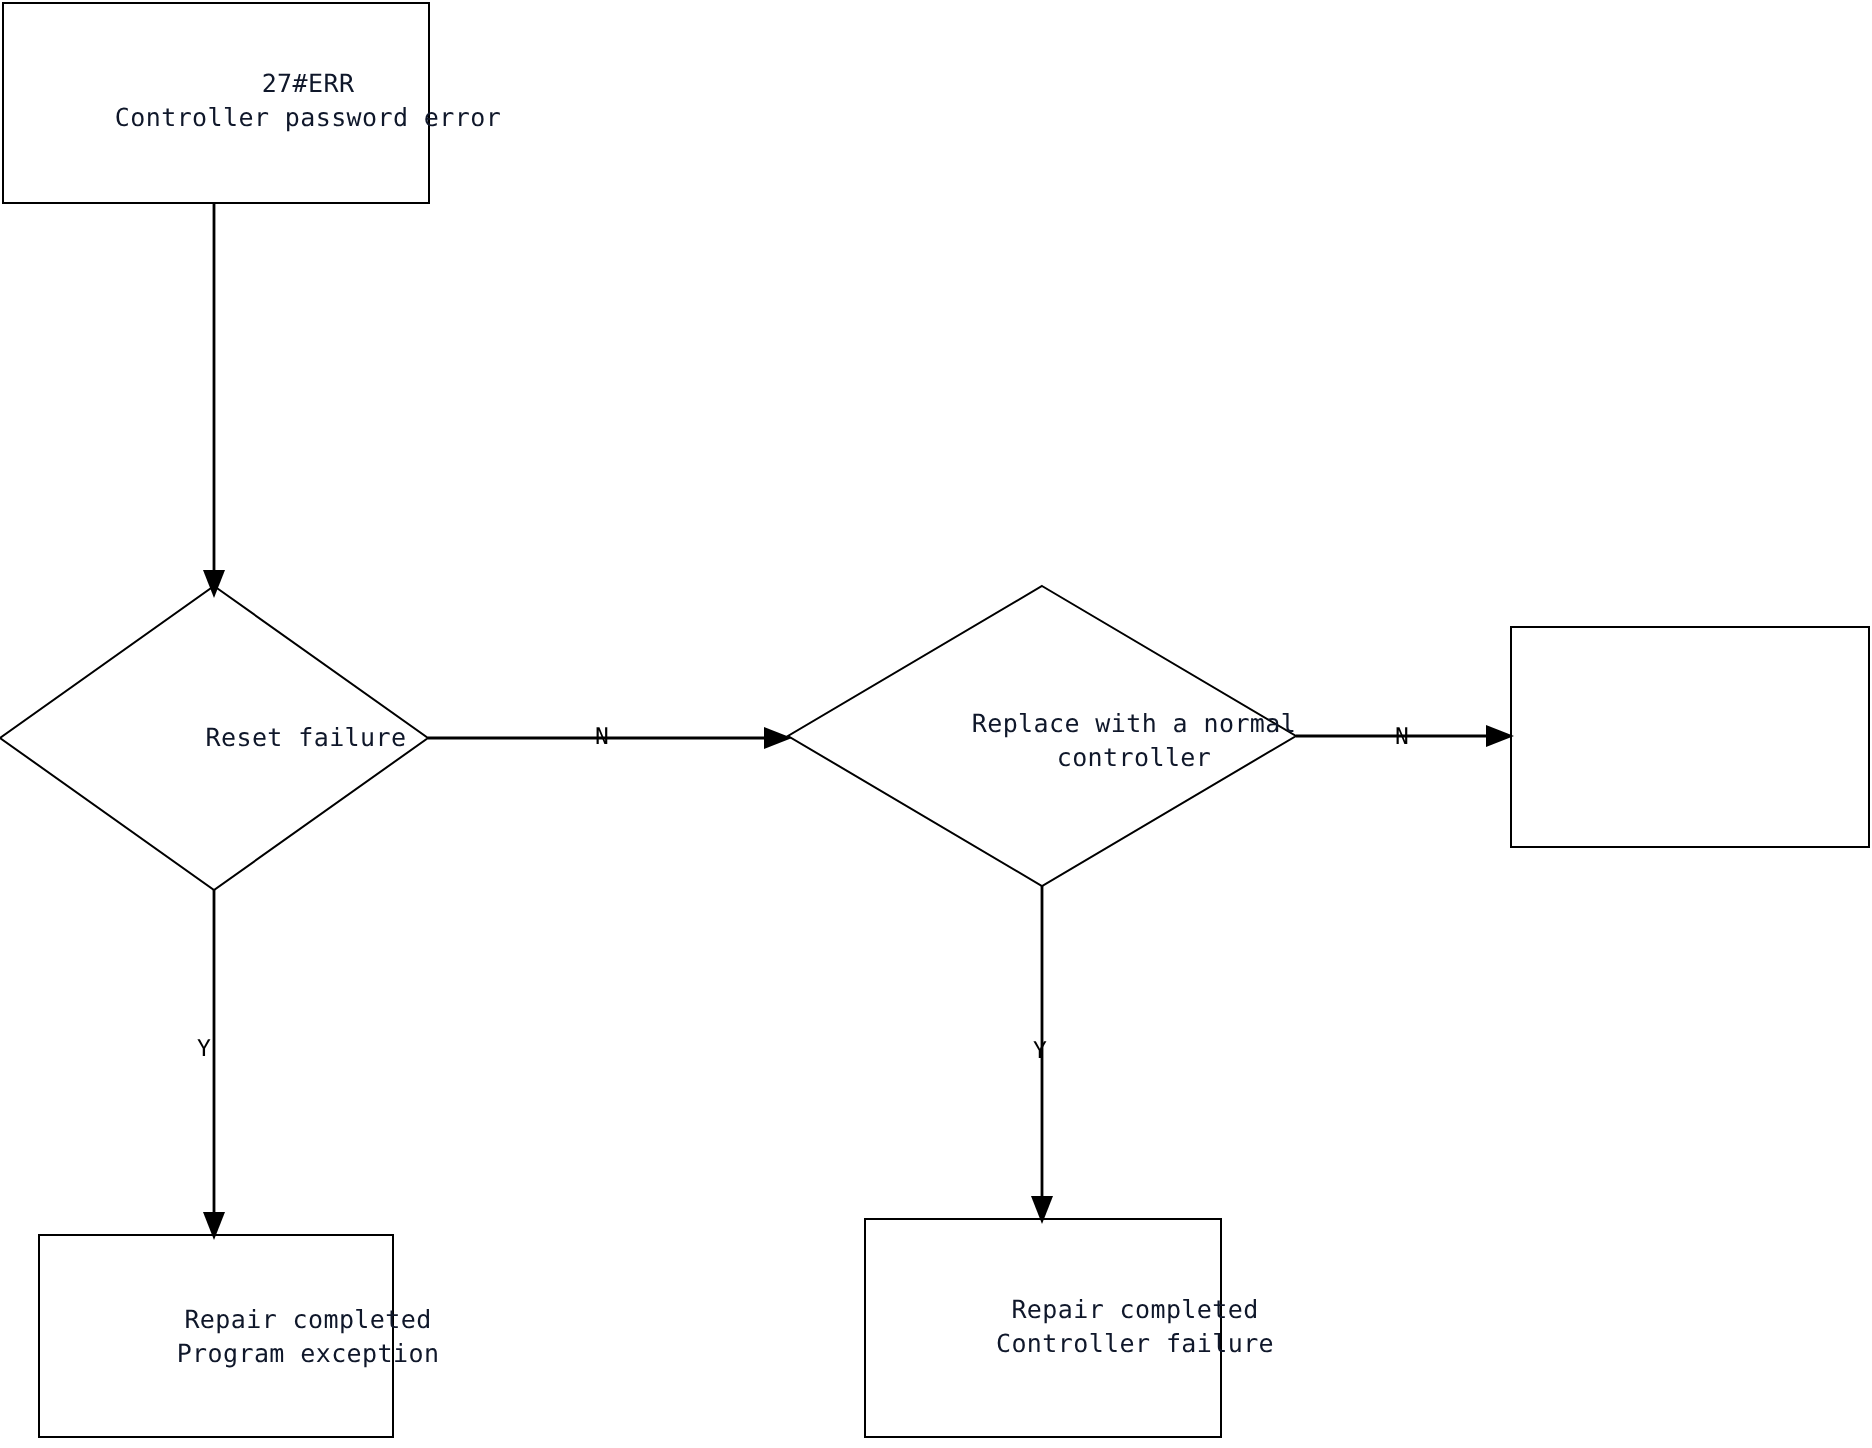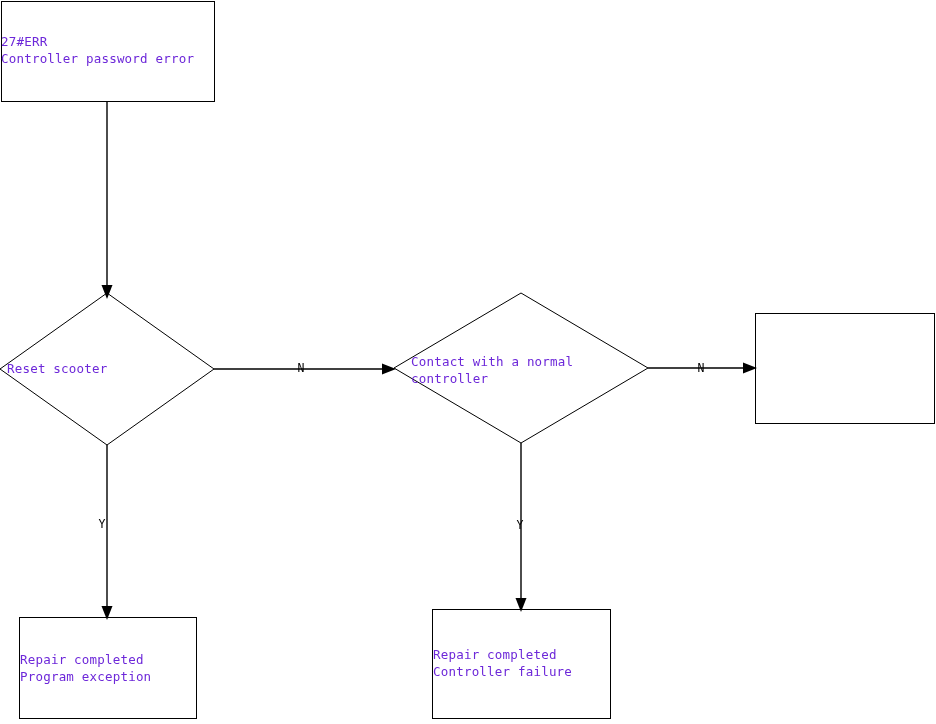--- a/index.html
+++ b/index.html
@@ -37,28 +37,29 @@
     fill: none;
     stroke: #000000;
     stroke-width: 1.4;
   }
   .arrow-head {
     fill: #000000;
     stroke: none;
   }
   .node-text {
     position: absolute;
-    text-align: left;
-    color: #6d28d9;
+    text-align: center;
+    color: #0f172a;
     font-family: "DejaVu Sans Mono", "Liberation Mono", monospace;
     font-size: 12.5px;
     line-height: 17px;
     letter-spacing: 0.2px;
     white-space: pre-line;
     pointer-events: none;
+    padding-left: 46px;
   }
   .edge-label {
     position: absolute;
     color: #000000;
     font-family: "DejaVu Sans Mono", "Liberation Mono", monospace;
     font-size: 11.5px;
     line-height: 12px;
     text-align: center;
   }
 </style>
@@ -93,23 +94,23 @@
     <line class="conn-line" x1="648" y1="368" x2="751" y2="368"></line>
     <polygon class="arrow-head" points="757,368 743,362.5 743,373.5"></polygon>
 
     <line class="conn-line" x1="521" y1="443" x2="521" y2="604"></line>
     <polygon class="arrow-head" points="521,612 515.5,598 526.5,598"></polygon>
   </svg>
 
   <div class="node-text" style="left:1px; top:33px; width:214px;">27#ERR
 Controller password error</div>
 
-  <div class="node-text" style="left:7px; top:360px; width:200px;">Reset scooter</div>
+  <div class="node-text" style="left:7px; top:360px; width:200px;">Reset failure</div>
 
-  <div class="node-text" style="left:411px; top:353px; width:220px;">Contact with a normal
+  <div class="node-text" style="left:411px; top:353px; width:220px;">Replace with a normal
 controller</div>
 
 
   <div class="node-text" style="left:20px; top:651px; width:176px;">Repair completed
 Program exception</div>
 
   <div class="node-text" style="left:433px; top:646px; width:177px;">Repair completed
 Controller failure</div>
 
   <div class="edge-label" style="left:294px; top:362px; width:14px;">N</div>

